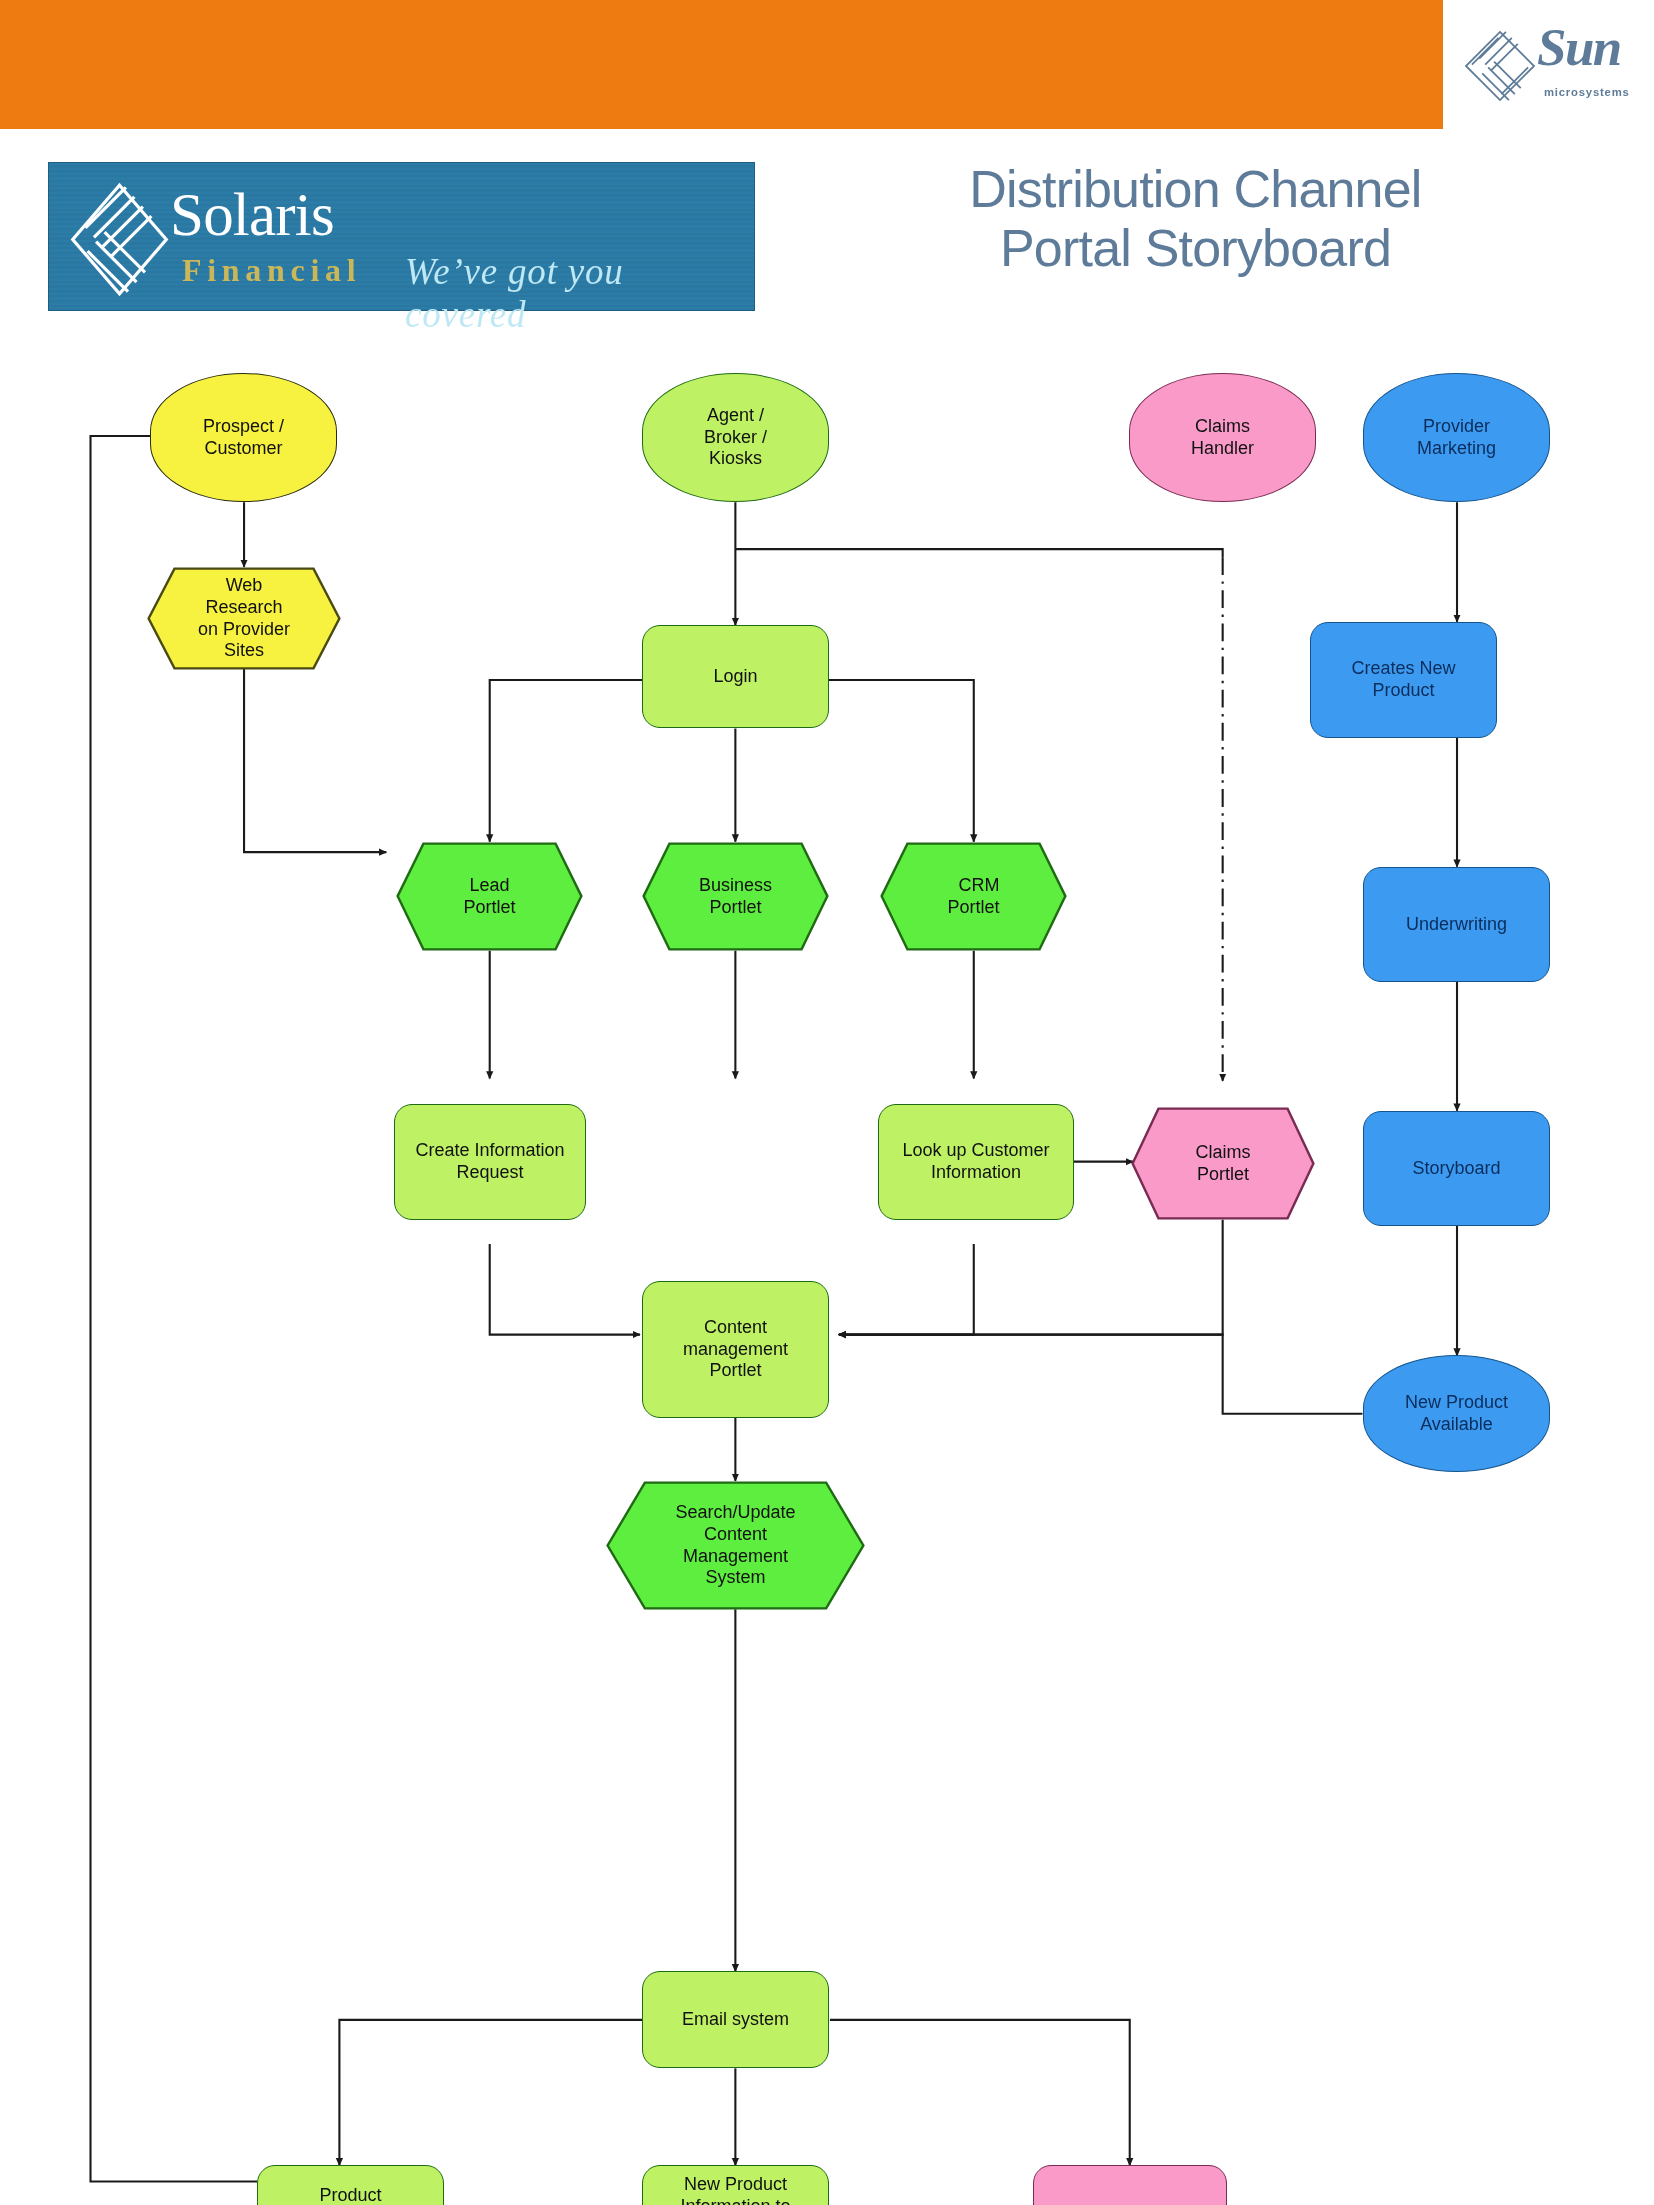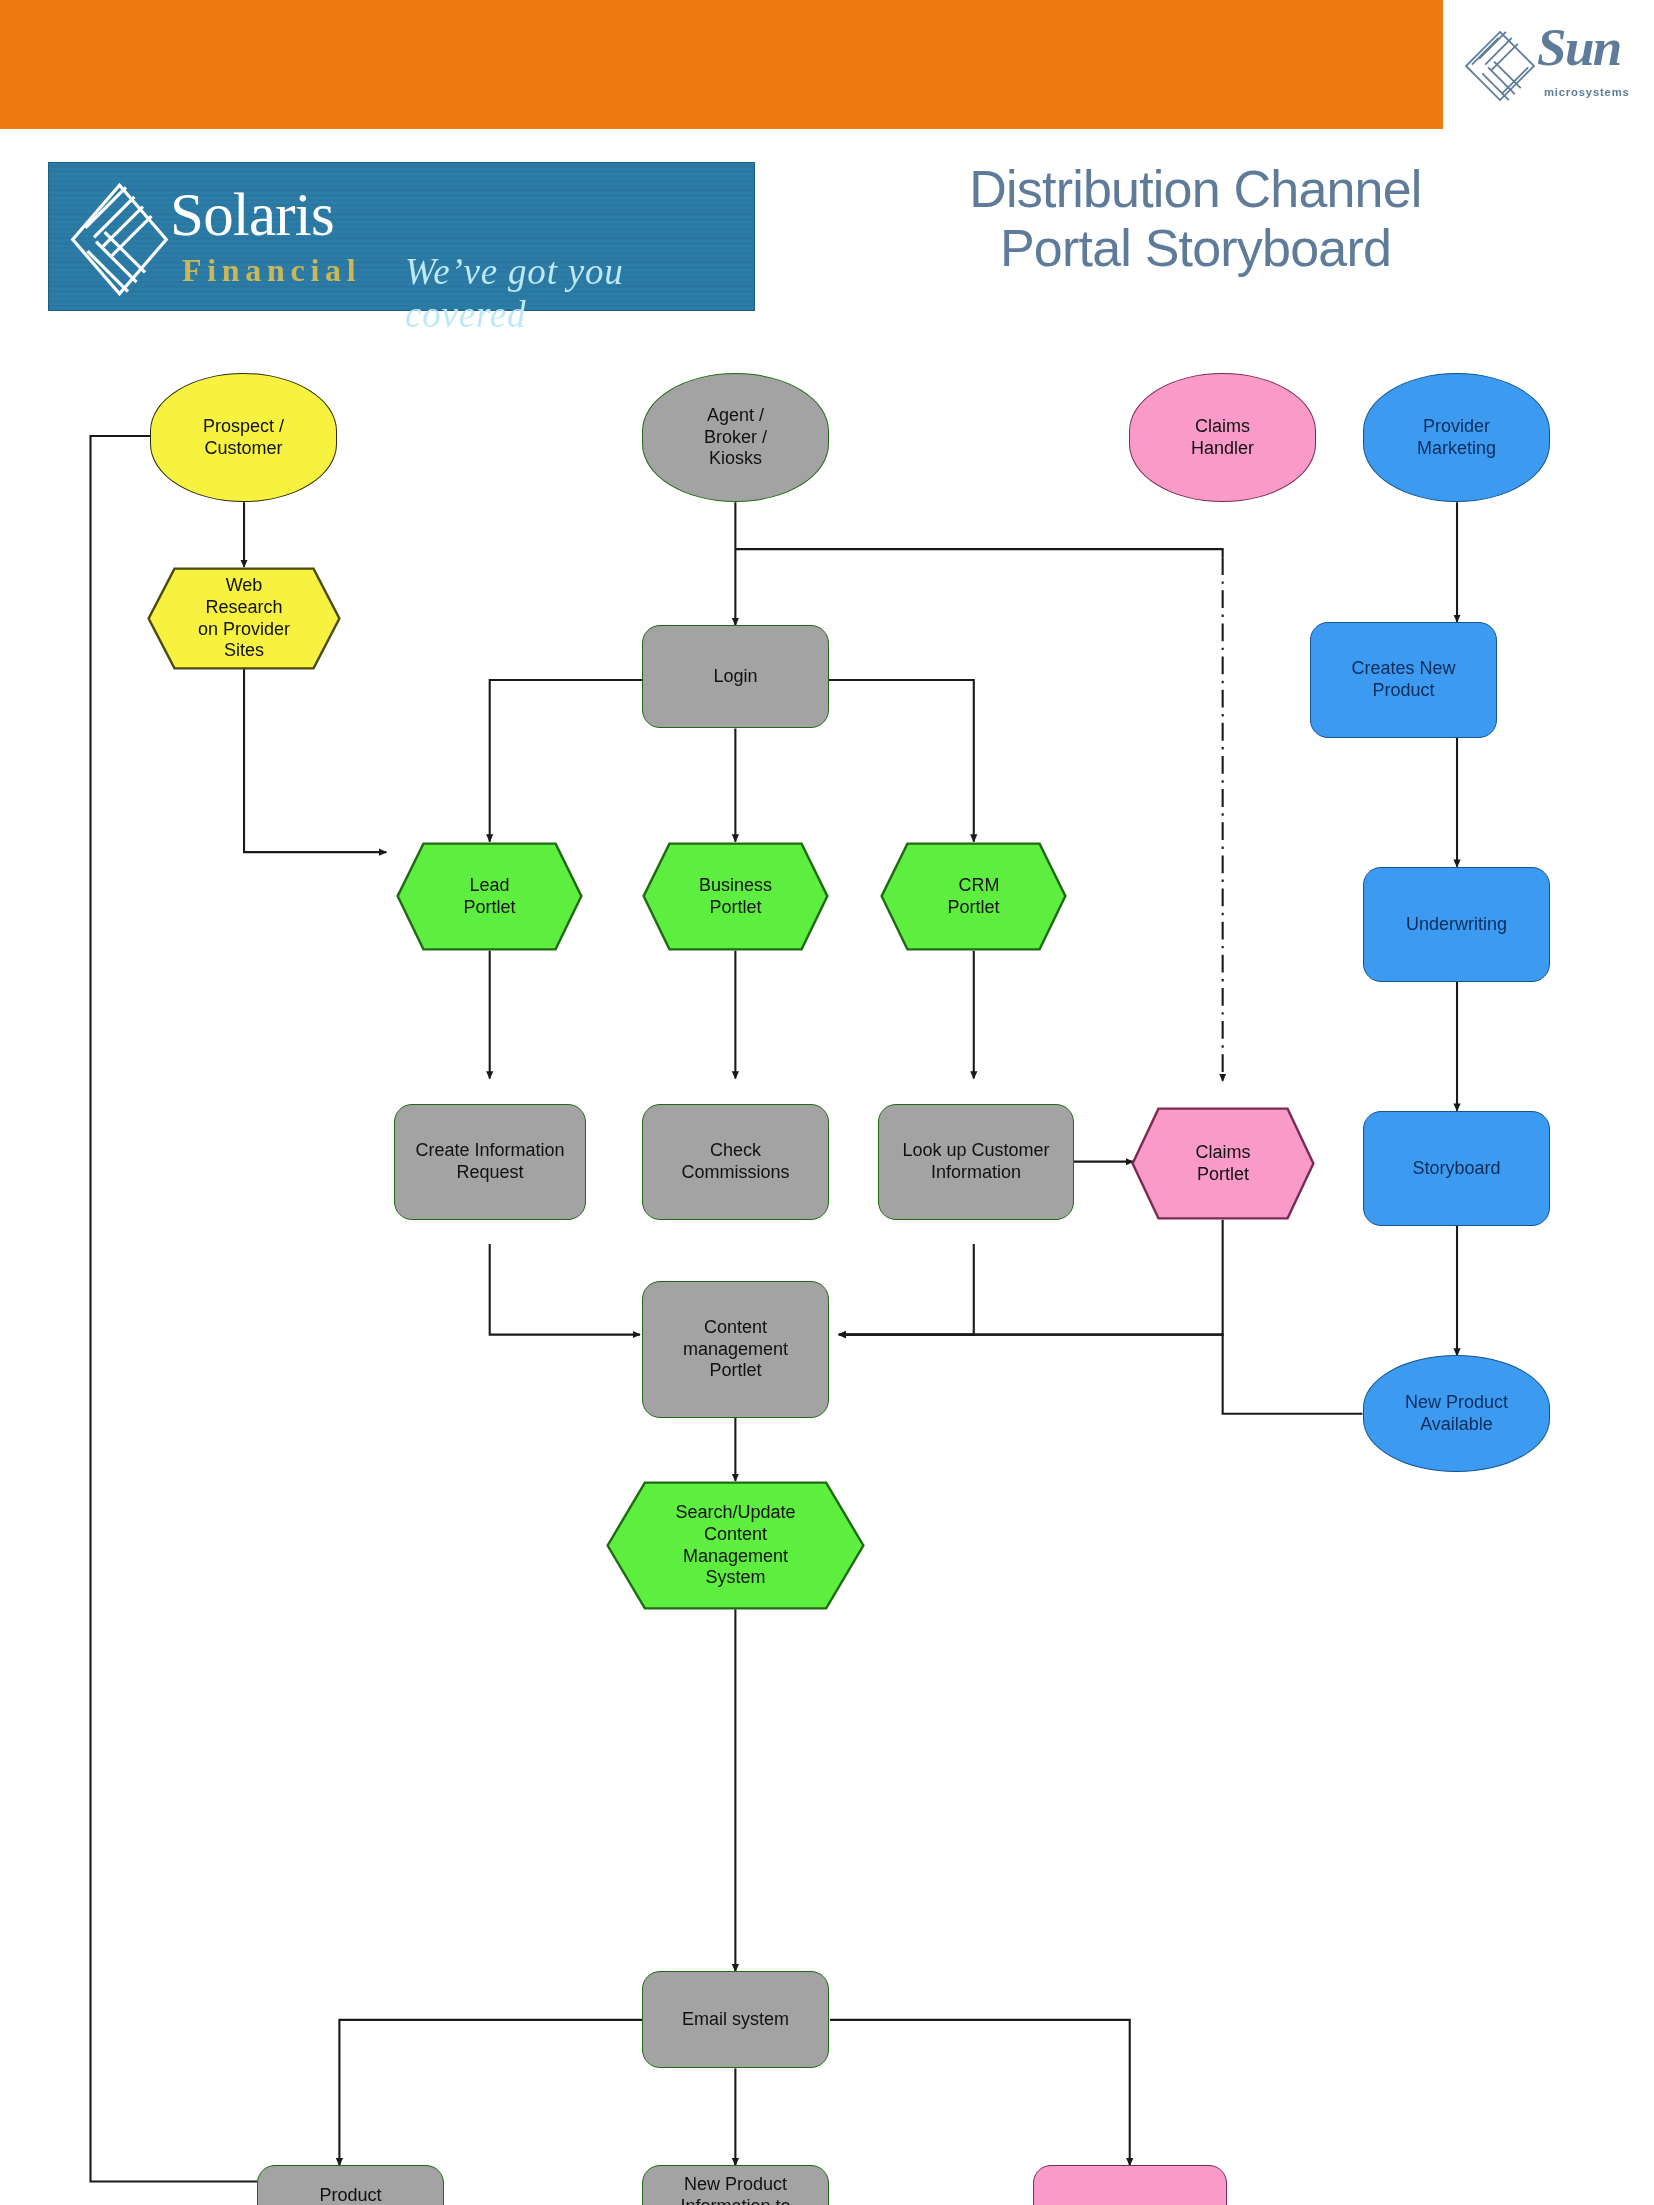--- a/index.html
+++ b/index.html
@@ -39,21 +39,21 @@
         text-align:center;font-size:18px;line-height:1.22;color:#111;box-sizing:border-box;}
   .node span{display:block;padding:0 4.8px;}
 
   .n-round{border:1.6px solid #333;border-radius:18px;}
   .n-term{border:1.6px solid #333;border-radius:50%/45%;}
   .n-hex{border:none;}
   .hexsvg{position:absolute;left:0;top:0;width:100%;height:100%;}
   .hexlabel{position:relative;z-index:2;}
 
   .yellow{background:#F6F23F;}
-  .green{background:#a3a3a3;}
+  .green{background:#bef264;}
   .pink{background:#F99AC8;}
   .blue{background:#3C9BF0;color:#0b2d5c;}
   .blue.n-round{border-color:#14558f;}
   .blue.n-term{border-color:#14558f;}
   .pink.n-round{border-color:#7a2b52;}
   .pink.n-term{border-color:#7a2b52;}
   .yellow.n-term{border-color:#2b2b10;}
   .green.n-round{border-color:#1f6b13;}
   .green.n-term{border-color:#1f6b13;}
 </style>
@@ -227,23 +227,20 @@
 </div>
 
 <div class="node n-round blue" style="left:1363px;top:520px;width:187px;height:115px;">
   <span>Underwriting</span>
 </div>
 
 <div class="node n-round green" style="left:394px;top:757px;width:192px;height:116px;">
   <span>Create Information<br>Request</span>
 </div>
 
-<div class="node n-round green" style="left:642px;top:757px;width:187px;height:116px;">
-  <span>Check<br>Commissions</span>
-</div>
 
 <div class="node n-round green" style="left:878px;top:757px;width:196px;height:116px;">
   <span>Look up Customer<br>Information</span>
 </div>
 
 <div class="node n-hex" style="left:1131px;top:760px;width:184px;height:113px;">
   <svg class="hexsvg" viewBox="0 0 228 140" preserveAspectRatio="none">
     <polygon points="34,2 194,2 226,70 194,138 34,138 2,70" fill="#F99AC8" stroke="#7a2b52" stroke-width="3"></polygon>
   </svg>
   <span class="hexlabel">Claims<br>Portlet</span>

